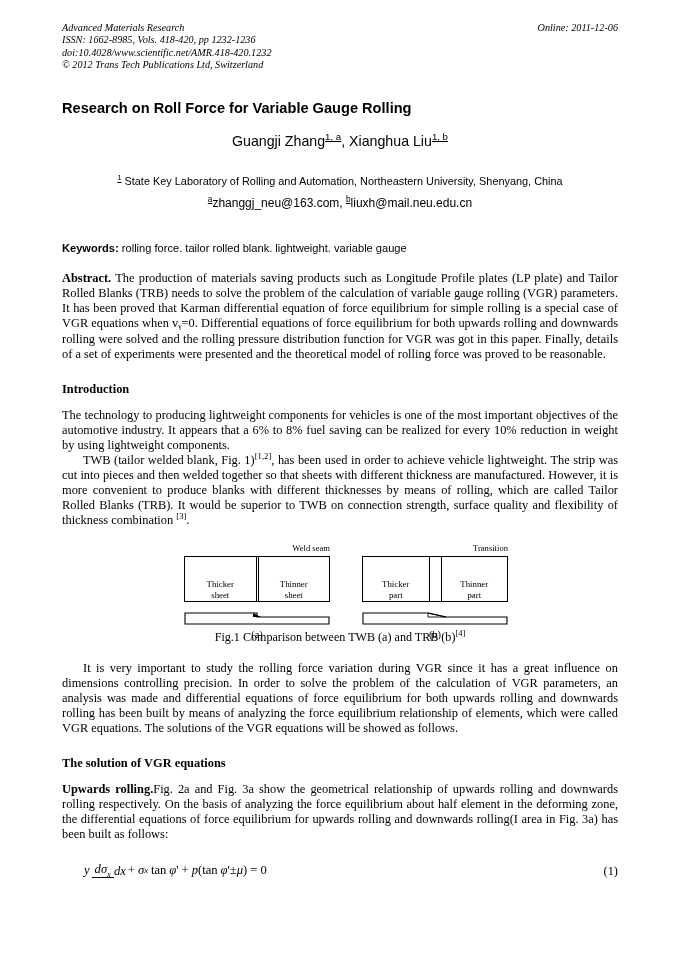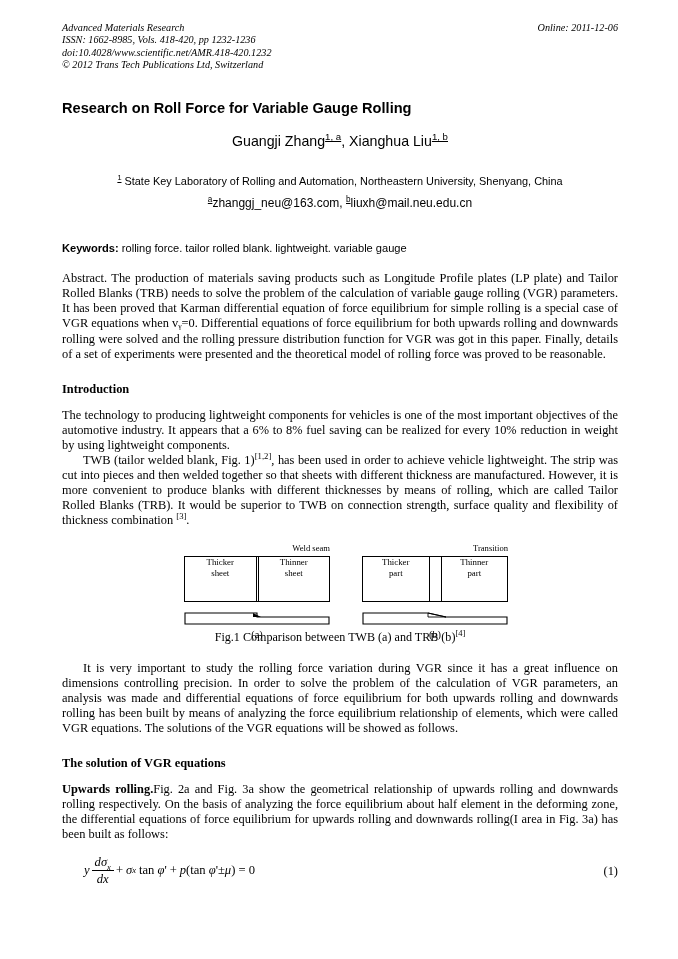--- a/index.html
+++ b/index.html
@@ -84,21 +84,21 @@
   .keywords b { font-weight: bold; }
 
   
   .para {
     font-size: 12.4px;
     line-height: 15.1px;
     text-align: justify;
     margin: 0;
   }
   .abstract { margin-top: 16px; }
-  .abstract b { font-weight: normal; }
+  .abstract b { font-weight: bold; }
 
   .section-head {
     font-weight: bold;
     font-size: 12.4px;
     line-height: 15px;
     margin: 20px 0 0 0;
   }
   .para.after-head { margin-top: 11px; }
   .indent { text-indent: 21px; }
   .para.tight { margin-top: 0; }
@@ -133,21 +133,21 @@
     position: relative;
     height: 46px;
     border: 1px solid #000;
     box-sizing: border-box;
     display: flex;
   }
   .plan-half {
     flex: 1;
     display: flex;
     flex-direction: column;
-    justify-content: flex-start;
+    justify-content: flex-end;
     align-items: center;
     font-size: 8.8px;
     line-height: 11px;
   }
   .divider-seam {
     width: 3px;
     border-left: 1px solid #000;
     border-right: 1px solid #000;
     box-sizing: border-box;
   }
@@ -191,21 +191,21 @@
     font-family: "Liberation Serif", "DejaVu Serif", serif;
     font-size: 12.6px;
     font-style: italic;
     white-space: nowrap;
     display: flex;
     align-items: center;
     height: 32px;
   }
   .eq-frac {
     display: inline-flex;
-    flex-direction: column;
+    flex-direction: row;
     align-items: center;
     vertical-align: middle;
     margin: 0 2px;
   }
   .eq-num {
     font-size: 12.6px;
     padding: 0 3px 1px 3px;
     border-bottom: 1px solid #000;
     line-height: 14px;
   }

